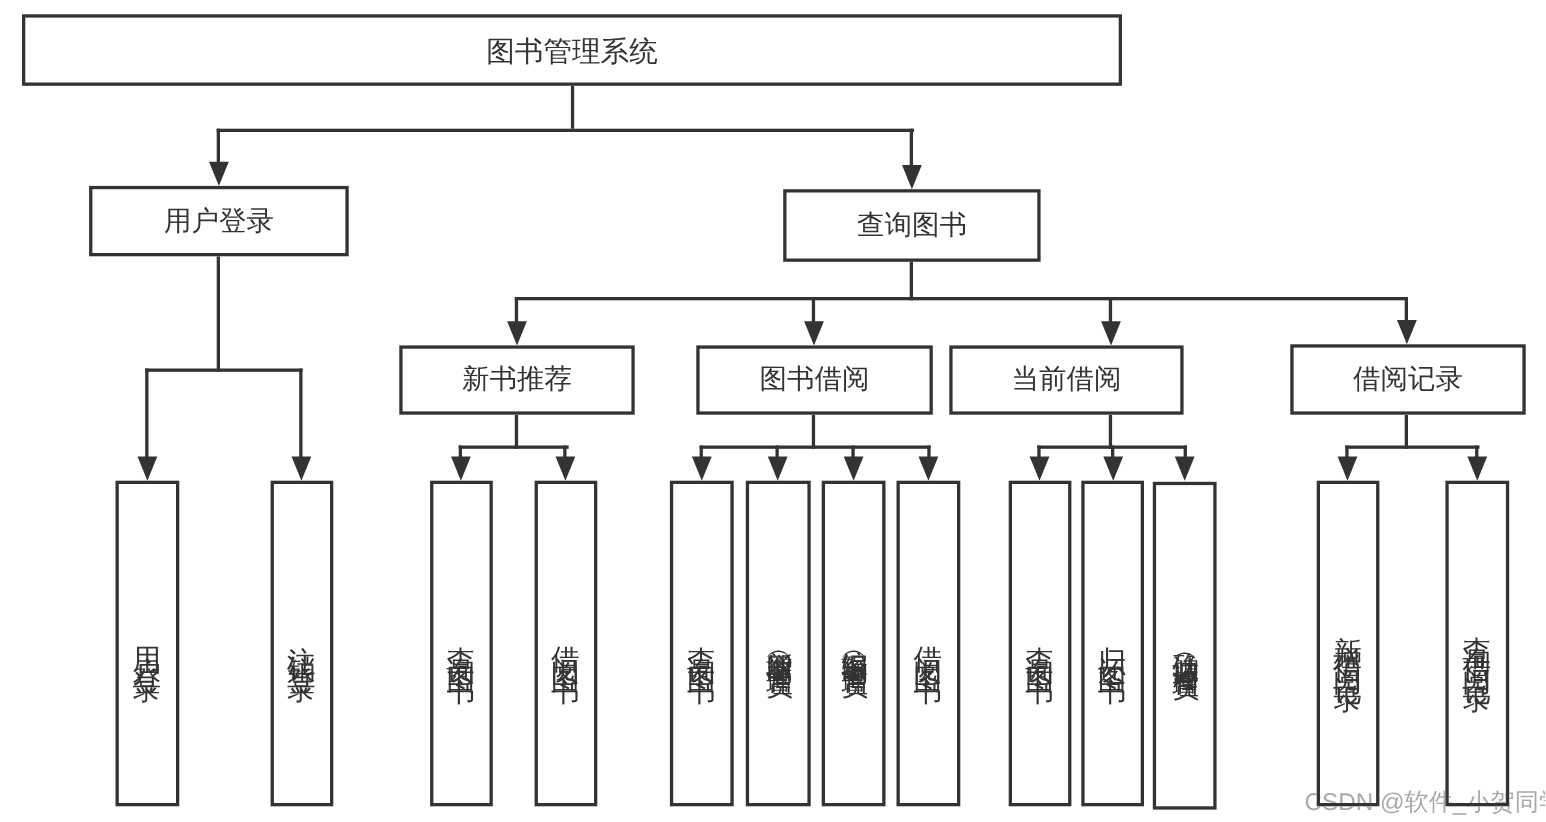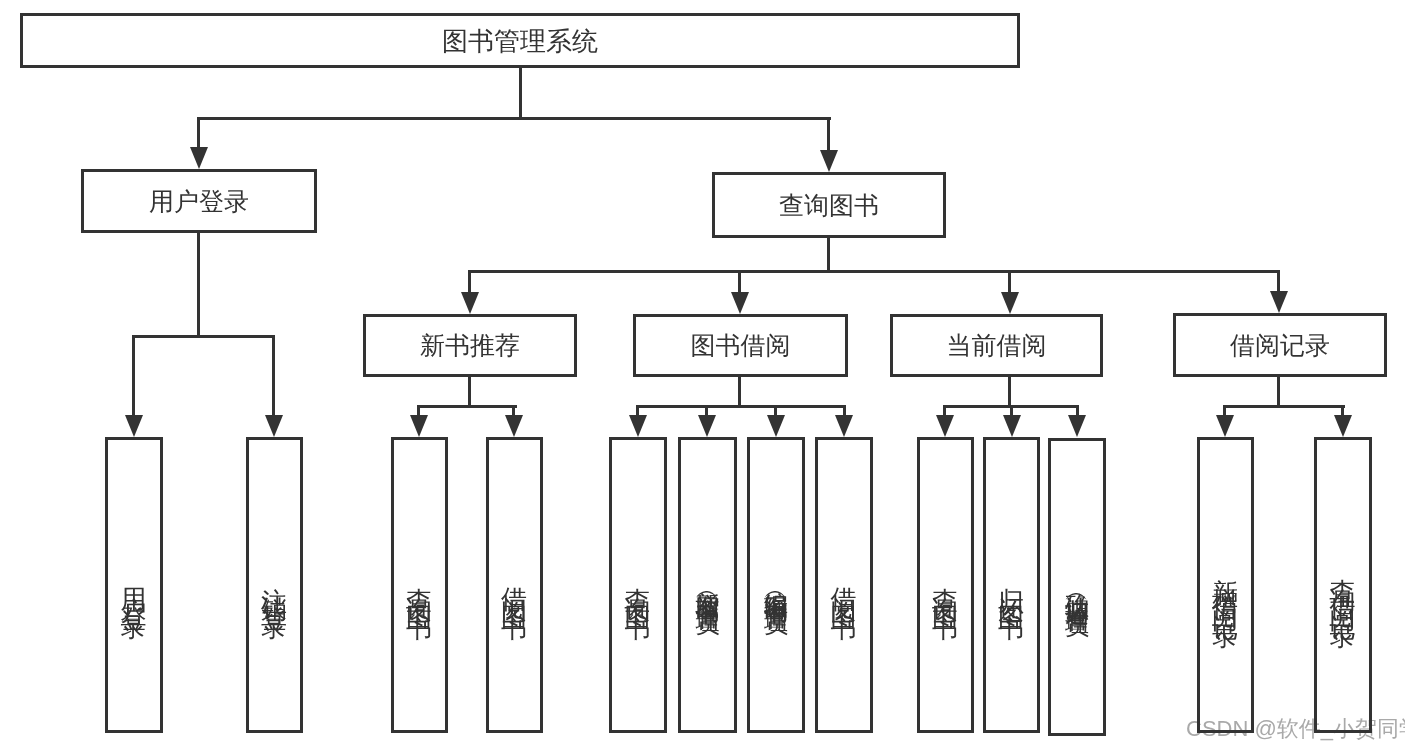--- a/index.html
+++ b/index.html
@@ -59,21 +59,21 @@
     white-space: nowrap;
     z-index: 5;
     mix-blend-mode: darken;
   }
 </style>
 </head>
 <body>
 
 <div class="stage">
 
-  <div class="box root-box" style="left:20px; top:13px; width:1000px; height:55px;text-align:right;">图书管理系统</div>
+  <div class="box root-box" style="left:20px; top:13px; width:1000px; height:65px;text-align:right;">图书管理系统</div>
 
   <div class="vl" style="left:519px; top:68px; height:49px;"></div>
   <div class="hl" style="left:197px; top:117px; width:634px;"></div>
   <div class="vl" style="left:197px; top:117px; height:33px;"></div>
   <div class="ah" style="left:190px; top:147px;"></div>
   <div class="vl" style="left:827px; top:117px; height:36px;"></div>
   <div class="ah" style="left:820px; top:150px;"></div>
 
   <div class="box" style="left:81px; top:169px; width:236px; height:64px;">用户登录</div>
   <div class="box" style="left:712px; top:172px; width:234px; height:66px;">查询图书</div>
@@ -91,21 +91,21 @@
   <div class="ah" style="left:461px; top:292px;"></div>
   <div class="vl" style="left:738px; top:270px; height:26px;"></div>
   <div class="ah" style="left:731px; top:292px;"></div>
   <div class="vl" style="left:1008px; top:270px; height:26px;"></div>
   <div class="ah" style="left:1001px; top:292px;"></div>
   <div class="vl" style="left:1277px; top:270px; height:25px;"></div>
   <div class="ah" style="left:1270px; top:291px;"></div>
 
   <div class="box" style="left:633px; top:314px; width:215px; height:63px;">图书借阅</div>
   <div class="box" style="left:363px; top:314px; width:214px; height:63px;">新书推荐</div>
-  <div class="box" style="left:890px; top:314px; width:213px; height:63px;">当前借阅</div>
+  <div class="box" style="left:863px; top:314px; width:213px; height:63px;">当前借阅</div>
   <div class="box" style="left:1173px; top:313px; width:214px; height:64px;">借阅记录</div>
 
   <div class="vl" style="left:468px; top:377px; height:31px;"></div>
   <div class="hl" style="left:417px; top:405px; width:100px;"></div>
   <div class="vl" style="left:417px; top:405px; height:12px;"></div>
   <div class="ah" style="left:410px; top:415px;"></div>
   <div class="vl" style="left:512px; top:405px; height:12px;"></div>
   <div class="ah" style="left:505px; top:415px;"></div>
 
   <div class="vl" style="left:738px; top:377px; height:31px;"></div>

